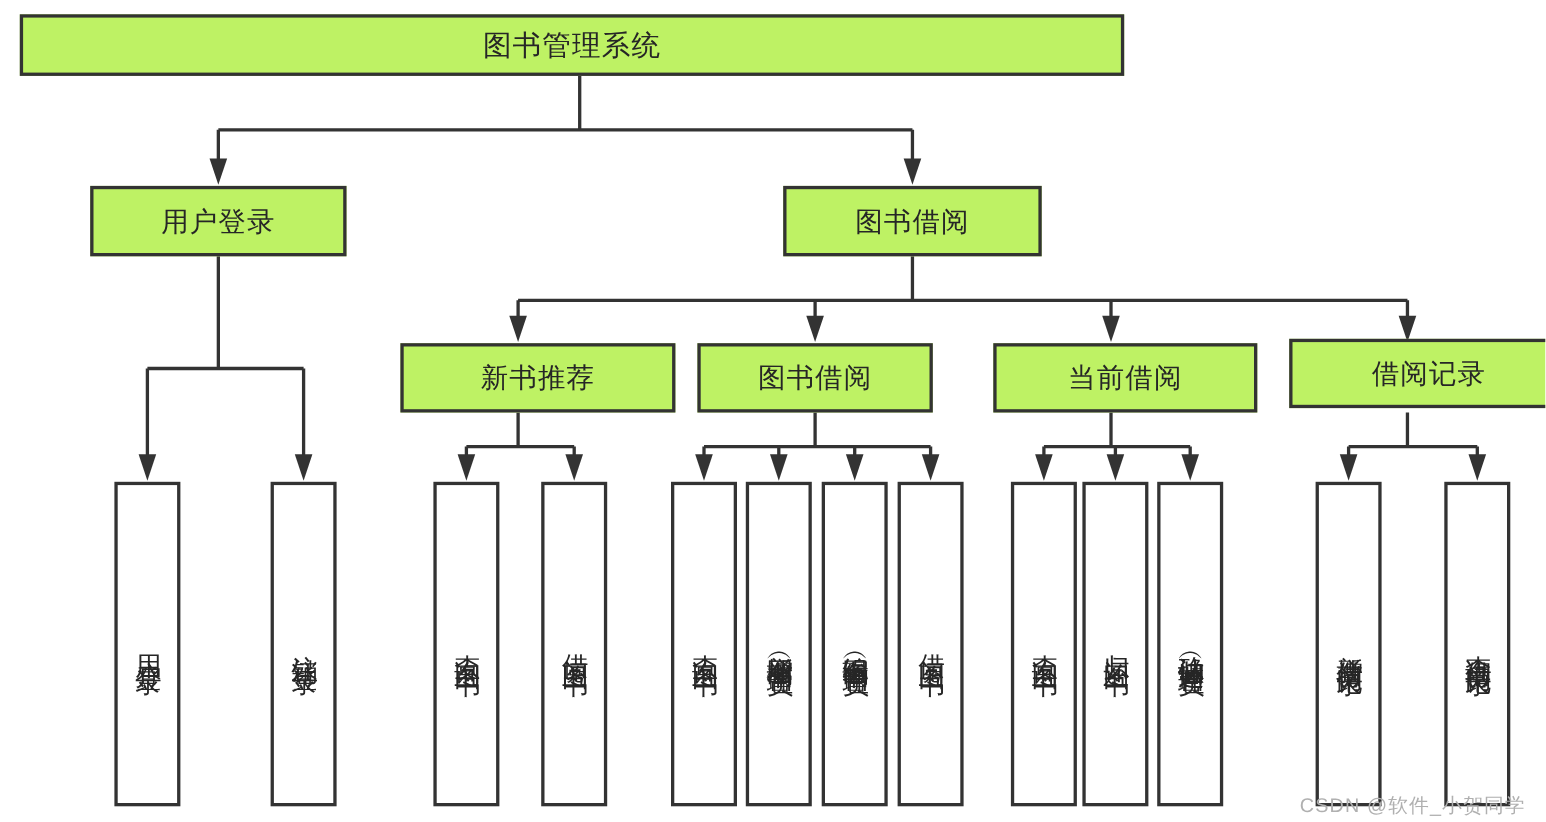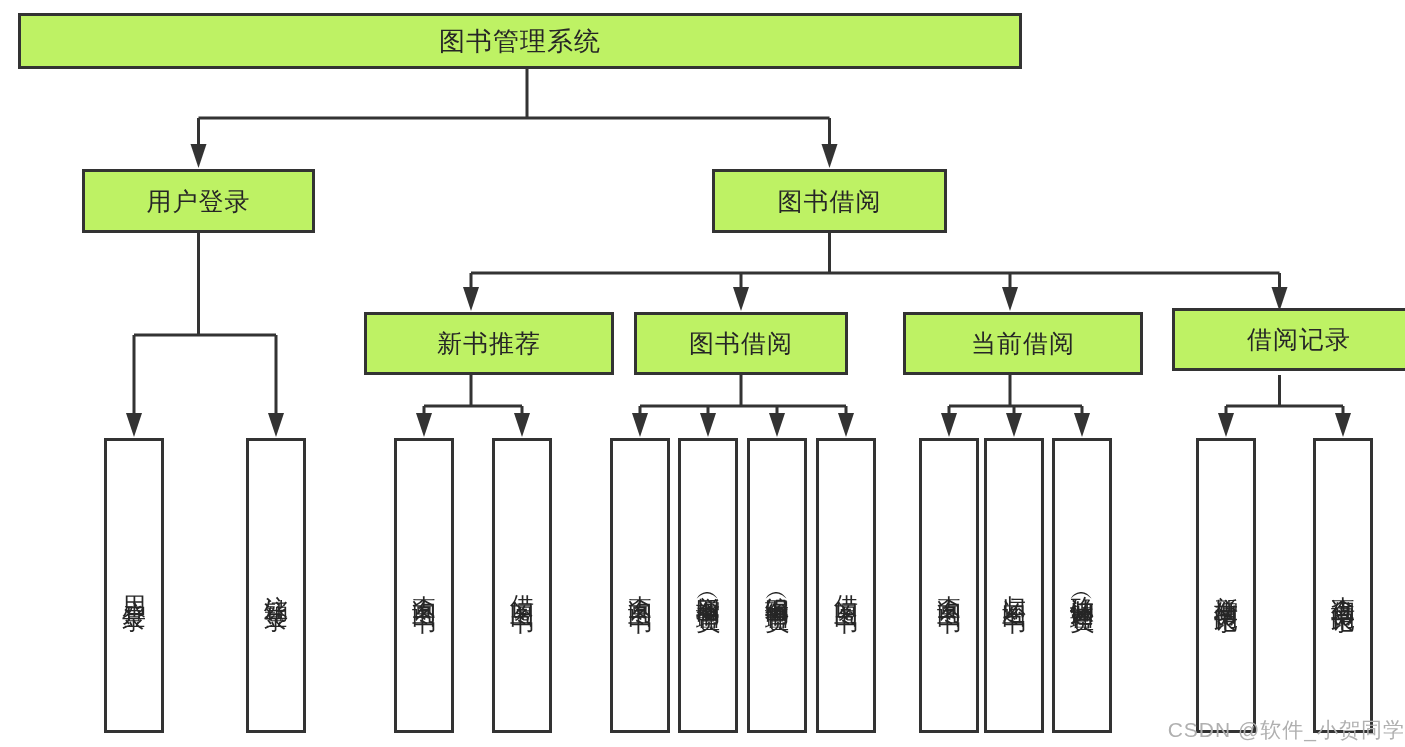--- a/index.html
+++ b/index.html
@@ -37,22 +37,22 @@
     background:#ffffff;
     border:3px solid var(--line-color);
     writing-mode:vertical-rl;
     display:flex;align-items:center;justify-content:center;
     font-size:24px;
     letter-spacing:5px;
     z-index:2;
   }
   .watermark{
     position:absolute;
-    right:0;bottom:3px;
-    font-size:21px;
+    right:18px;bottom:3px;
+    font-size:18px;
     color:var(--watermark-color);
     letter-spacing:1px;
     z-index:5;
     white-space:nowrap;
   }
 </style>
 </head>
 <body>
 
 <div class="canvas">

